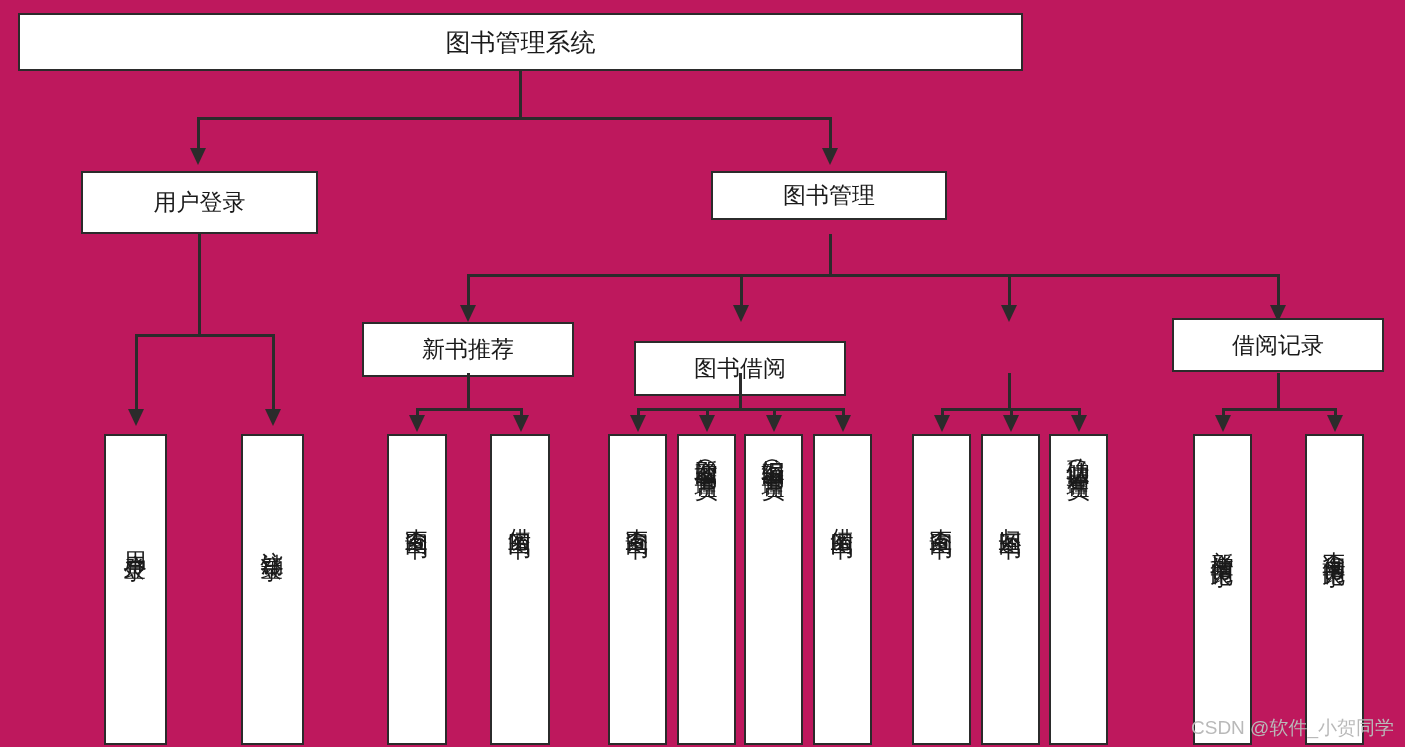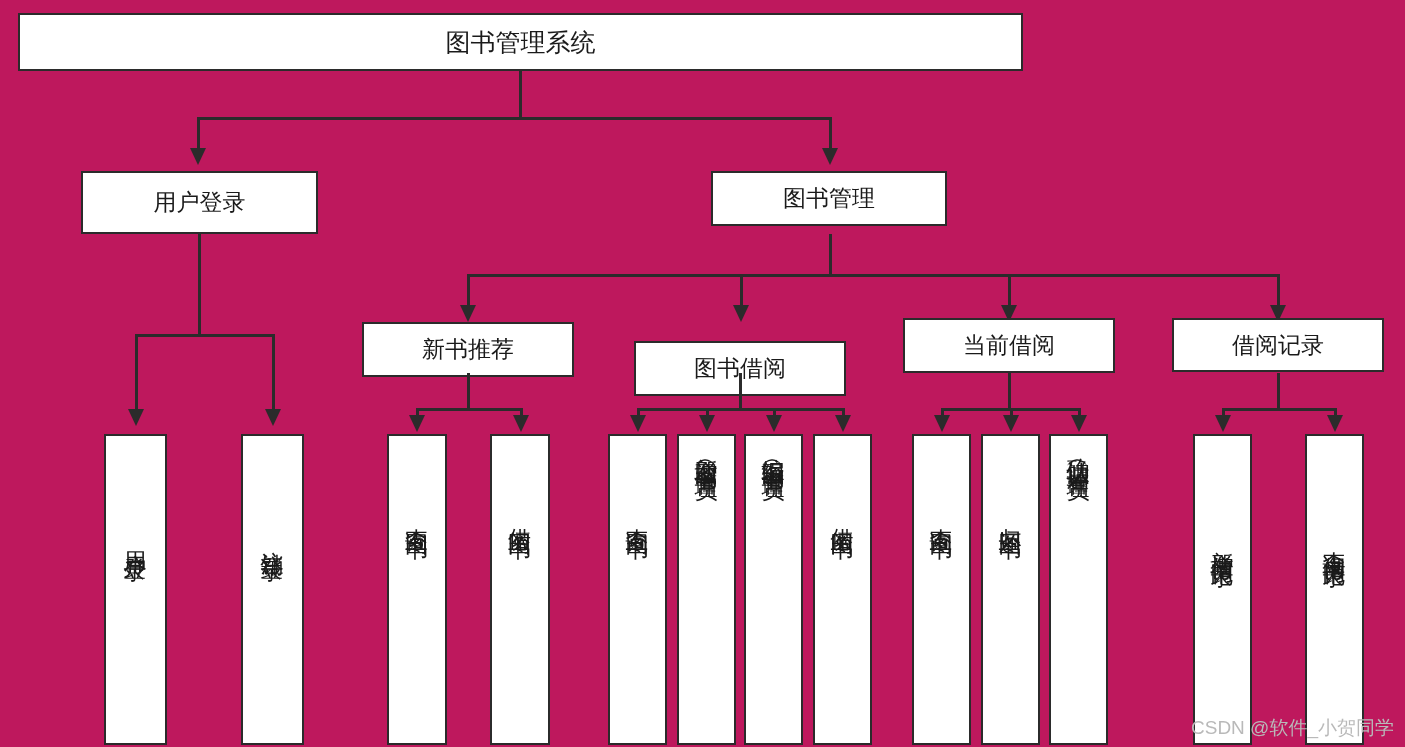--- a/index.html
+++ b/index.html
@@ -94,21 +94,21 @@
   <div class="edge v" style="left:197px; top:117px; height:33px;"></div>
   <div class="arrow" style="left:190px; top:148px;"></div>
 
   <div class="edge v" style="left:829px; top:117px; height:33px;"></div>
   <div class="arrow" style="left:822px; top:148px;"></div>
 
   <div class="node level2" style="left:81px; top:171px; width:237px; height:63px;">
     <span>用户登录</span>
   </div>
 
-  <div class="node level2" style="left:711px; top:171px; width:236px; height:55px;">
+  <div class="node level2" style="left:711px; top:171px; width:236px; height:49px;">
     <span>图书管理</span>
   </div>
 
   <div class="edge v" style="left:198px; top:234px; height:101px;"></div>
   <div class="edge h" style="left:135px; top:334px; width:139px;"></div>
   <div class="edge v" style="left:135px; top:334px; height:77px;"></div>
   <div class="arrow" style="left:128px; top:409px;"></div>
   <div class="edge v" style="left:272px; top:334px; height:77px;"></div>
   <div class="arrow" style="left:265px; top:409px;"></div>
 
@@ -122,23 +122,20 @@
   <div class="arrow" style="left:1001px; top:305px;"></div>
   <div class="edge v" style="left:1277px; top:274px; height:33px;"></div>
   <div class="arrow" style="left:1270px; top:305px;"></div>
 
   <div class="node level2" style="left:362px; top:322px; width:212px; height:55px;">
     <span>新书推荐</span>
   </div>
   <div class="node level2" style="left:634px; top:318px; width:212px; height:55px;margin-top:23px;">
     <span>图书借阅</span>
   </div>
-  <div class="node level2" style="left:903px; top:318px; width:212px; height:55px;">
-    <span>当前借阅</span>
-  </div>
   <div class="node level2" style="left:1172px; top:318px; width:212px; height:54px;">
     <span>借阅记录</span>
   </div>
 
   <div class="edge v" style="left:467px; top:373px; width:3px; height:36px;"></div>
   <div class="edge h" style="left:416px; top:408px; width:107px;"></div>
   <div class="edge v" style="left:416px; top:408px; height:12px;"></div>
   <div class="arrow" style="left:409px; top:415px;"></div>
   <div class="edge v" style="left:520px; top:408px; height:12px;"></div>
   <div class="arrow" style="left:513px; top:415px;"></div>

